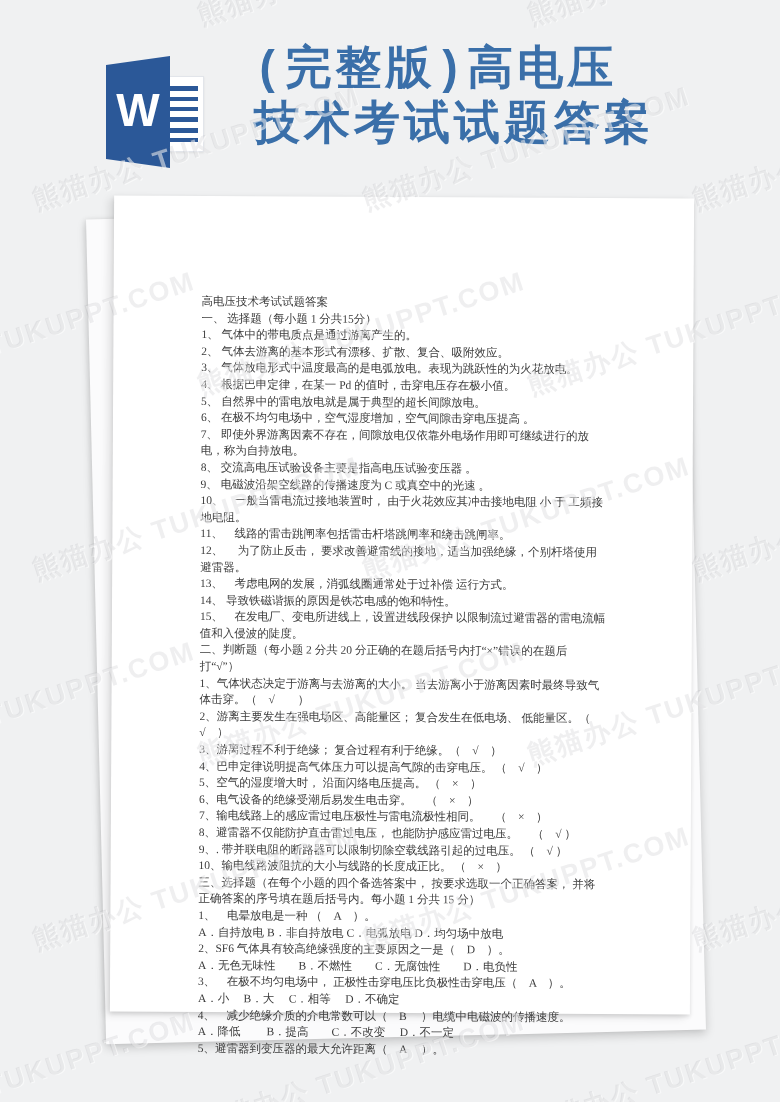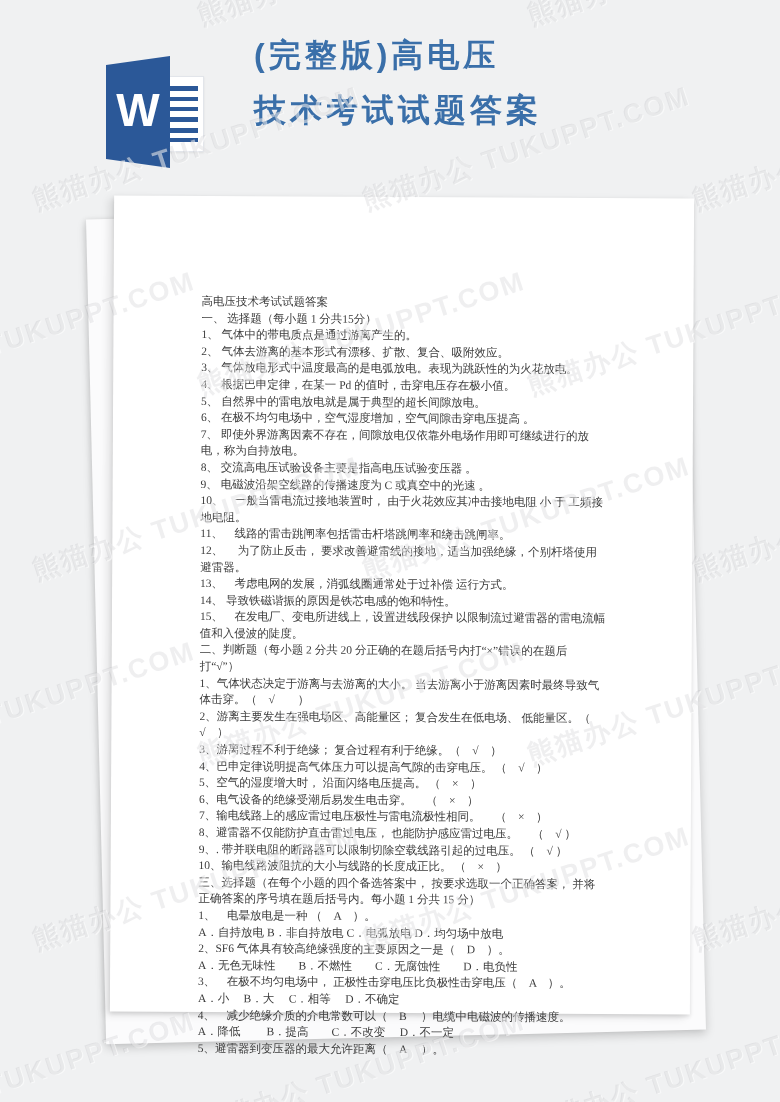--- a/index.html
+++ b/index.html
@@ -31,23 +31,23 @@
     background:#2b5898;
     clip-path:polygon(0% 8%,100% 0%,100% 100%,0% 92%);
     display:flex;align-items:center;justify-content:center;
   }
   .word-icon .slab .w{
     color:#ffffff;font-weight:bold;font-size:46px;
     font-family:"Liberation Sans",sans-serif;line-height:1;
     transform:translateY(-2px);
   }
   .main-title{
-    position:absolute;left:254px;top:28px;width:470px;margin:0;
-    font-family:Liberation Sans, sans-serif;
-    font-weight:bold;font-size:32px;line-height:55px;
+    position:absolute;left:254px;top:44px;width:470px;margin:0;
+    font-family:Liberation Mono, monospace;
+    font-weight:bold;font-size:46px;line-height:55px;
     letter-spacing:4px;color:#3a6fa9;
   }
 
   
   .back-page{
     position:absolute;left:96px;top:212px;width:600px;height:825px;
     background:#fbfbfc;
     transform:rotate(-1.4deg);
     box-shadow:0 4px 10px rgba(0,0,0,0.18), -2px 0 4px rgba(0,0,0,0.06);
   }

